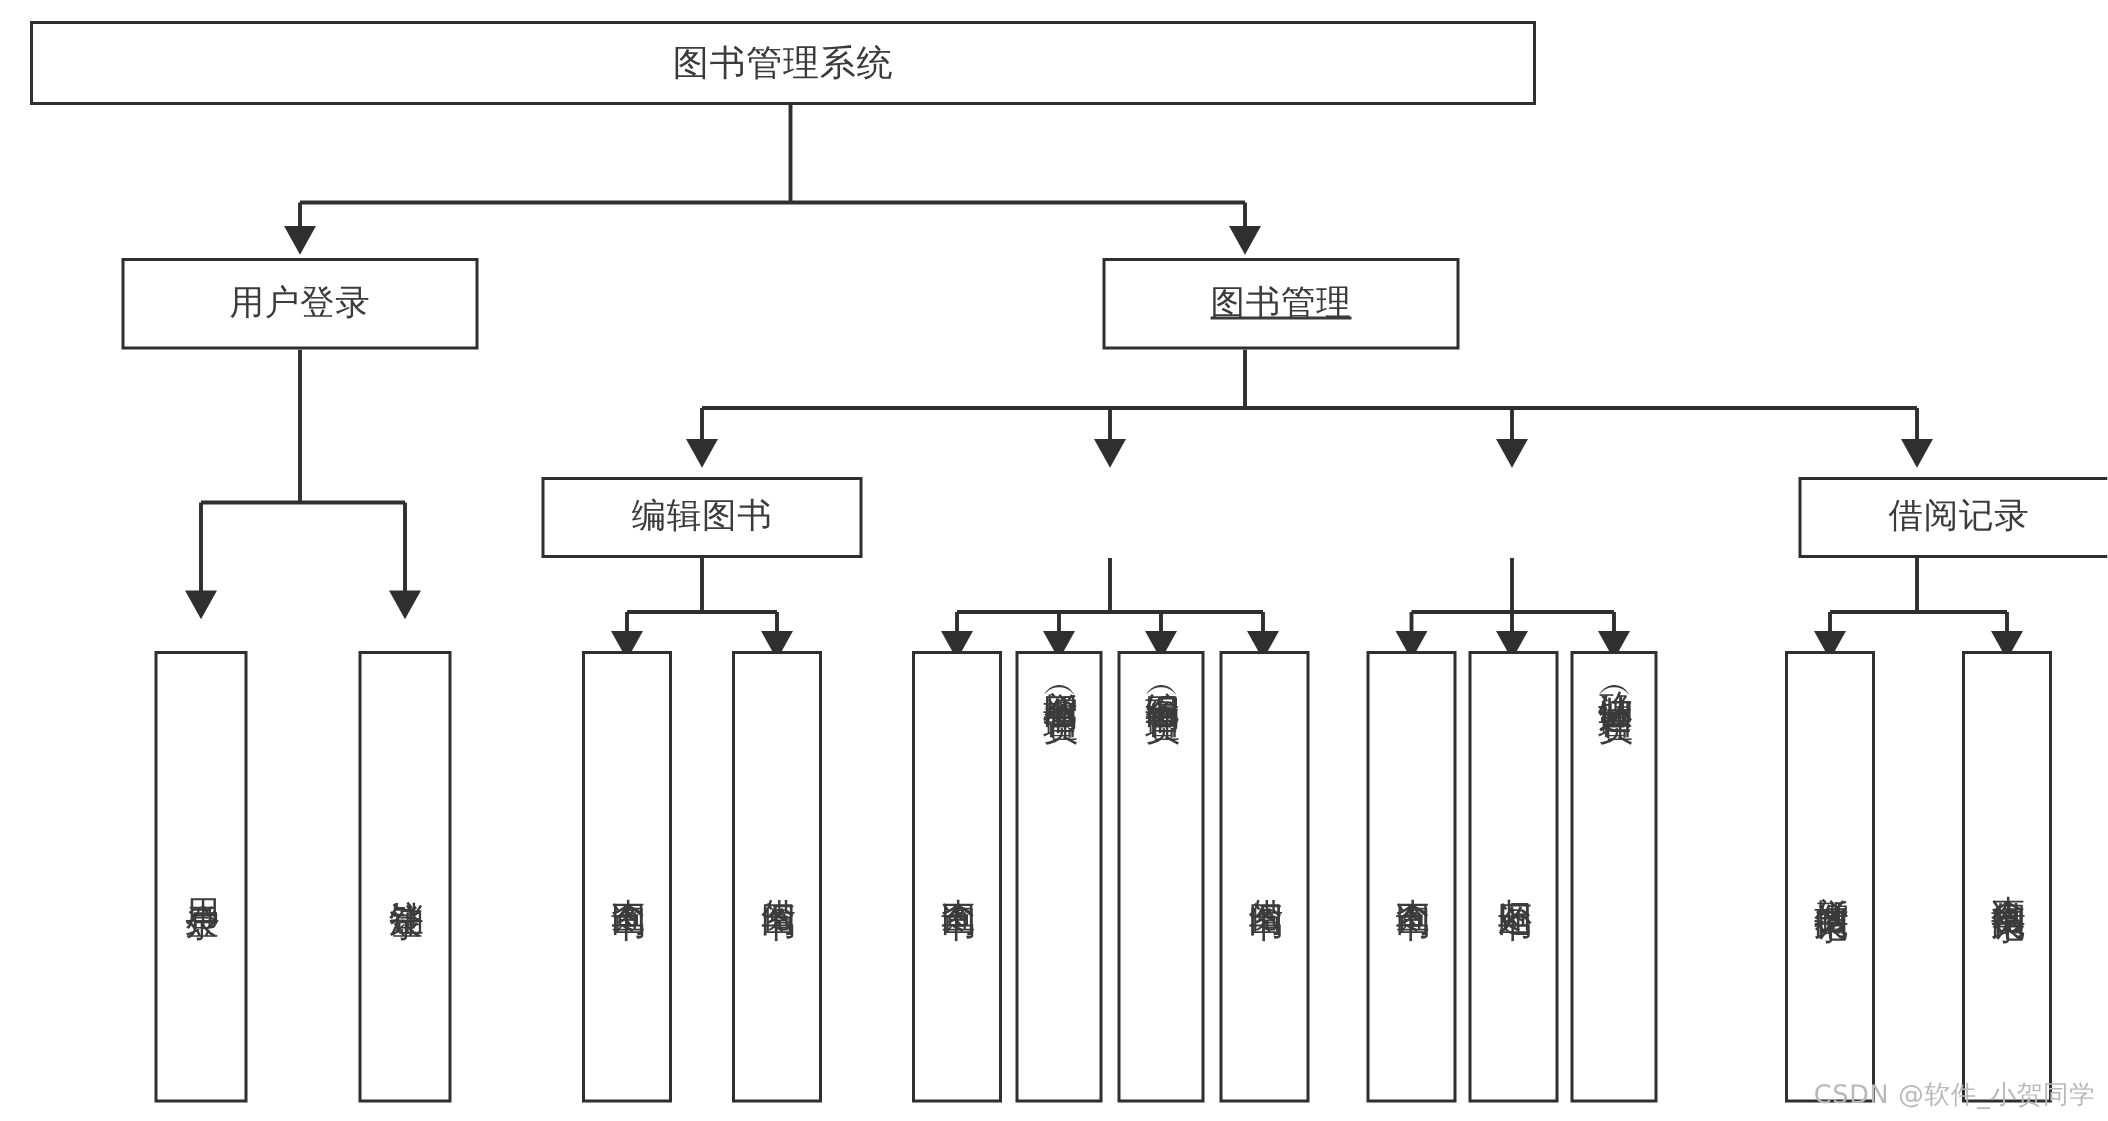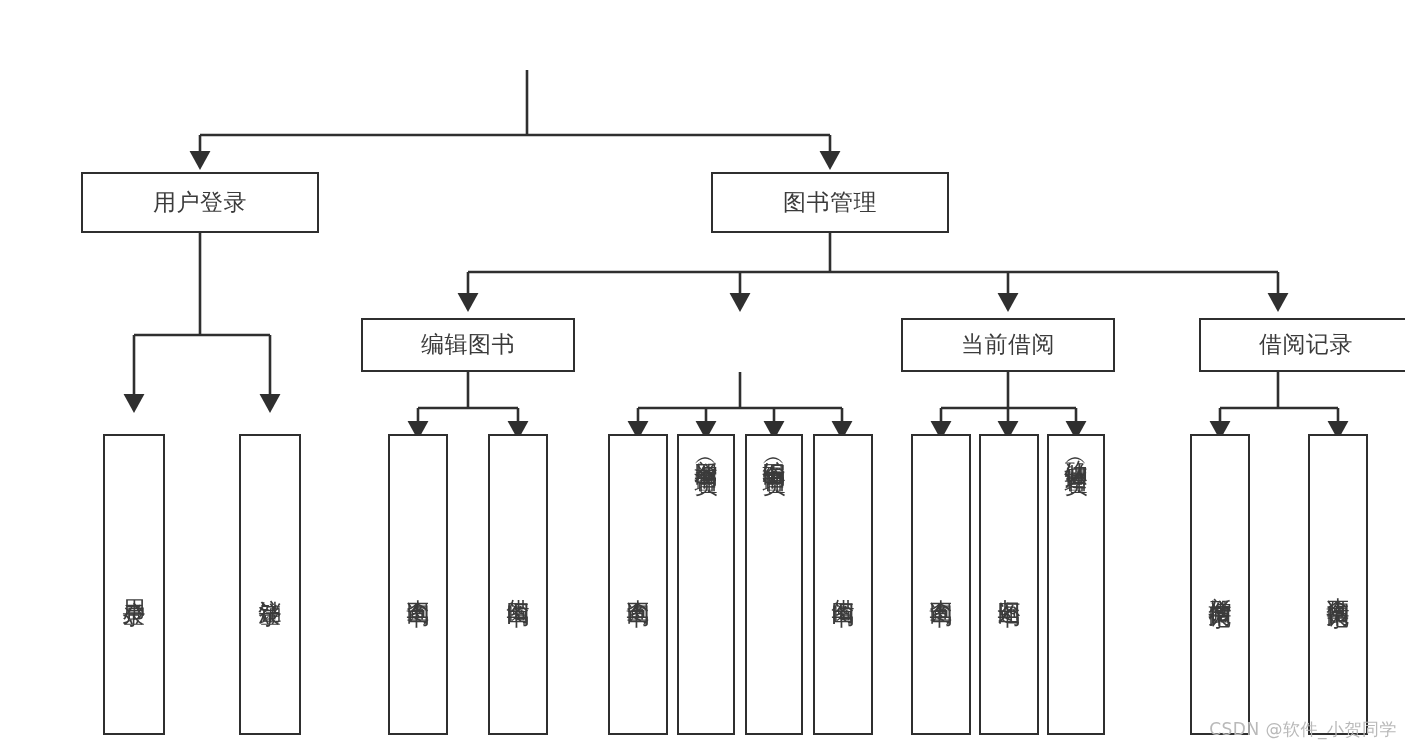--- a/index.html
+++ b/index.html
@@ -128,37 +128,37 @@
       <path d="M1008,408 L1008,430" marker-end="url(#arrowhead)"></path>
       <path d="M1076,408 L1076,430" marker-end="url(#arrowhead)"></path>
 
       <path d="M1278,372 L1278,408"></path>
       <path d="M1220,408 L1338,408"></path>
       <path d="M1220,408 L1220,430" marker-end="url(#arrowhead)"></path>
       <path d="M1338,408 L1338,430" marker-end="url(#arrowhead)"></path>
     </g>
   </svg>
 
+  <div class="node horiz root" style="left:20px; top:14px; width:1004px; height:56px;">
+    <span class="node-label">图书管理系统</span>
+  </div>
 
   <div class="node horiz" style="left:81px; top:172px; width:238px; height:61px;">
     <span class="node-label">用户登录</span>
   </div>
 
-  <div class="node horiz" style="left:711px; top:172px; width:238px; height:61px;">
+  <div class="node horiz" style="left:735px; top:172px; width:238px; height:61px;text-decoration:underline;">
     <span class="node-label">图书管理</span>
   </div>
 
   <div class="node horiz" style="left:361px; top:318px; width:214px; height:54px;">
     <span class="node-label">编辑图书</span>
   </div>
 
 
-  <div class="node horiz" style="left:901px; top:318px; width:214px; height:54px;">
-    <span class="node-label">当前借阅</span>
-  </div>
 
   <div class="node horiz" style="left:1171px; top:318px; width:214px; height:54px;margin-left:28px;">
     <span class="node-label">借阅记录</span>
   </div>
 
   <div class="node vert pad-mid" style="left:103px; top:434px; width:62px; height:301px;">
     <span class="node-label">用户登录</span>
   </div>
 
   <div class="node vert pad-mid" style="left:239px; top:434px; width:62px; height:301px;">

